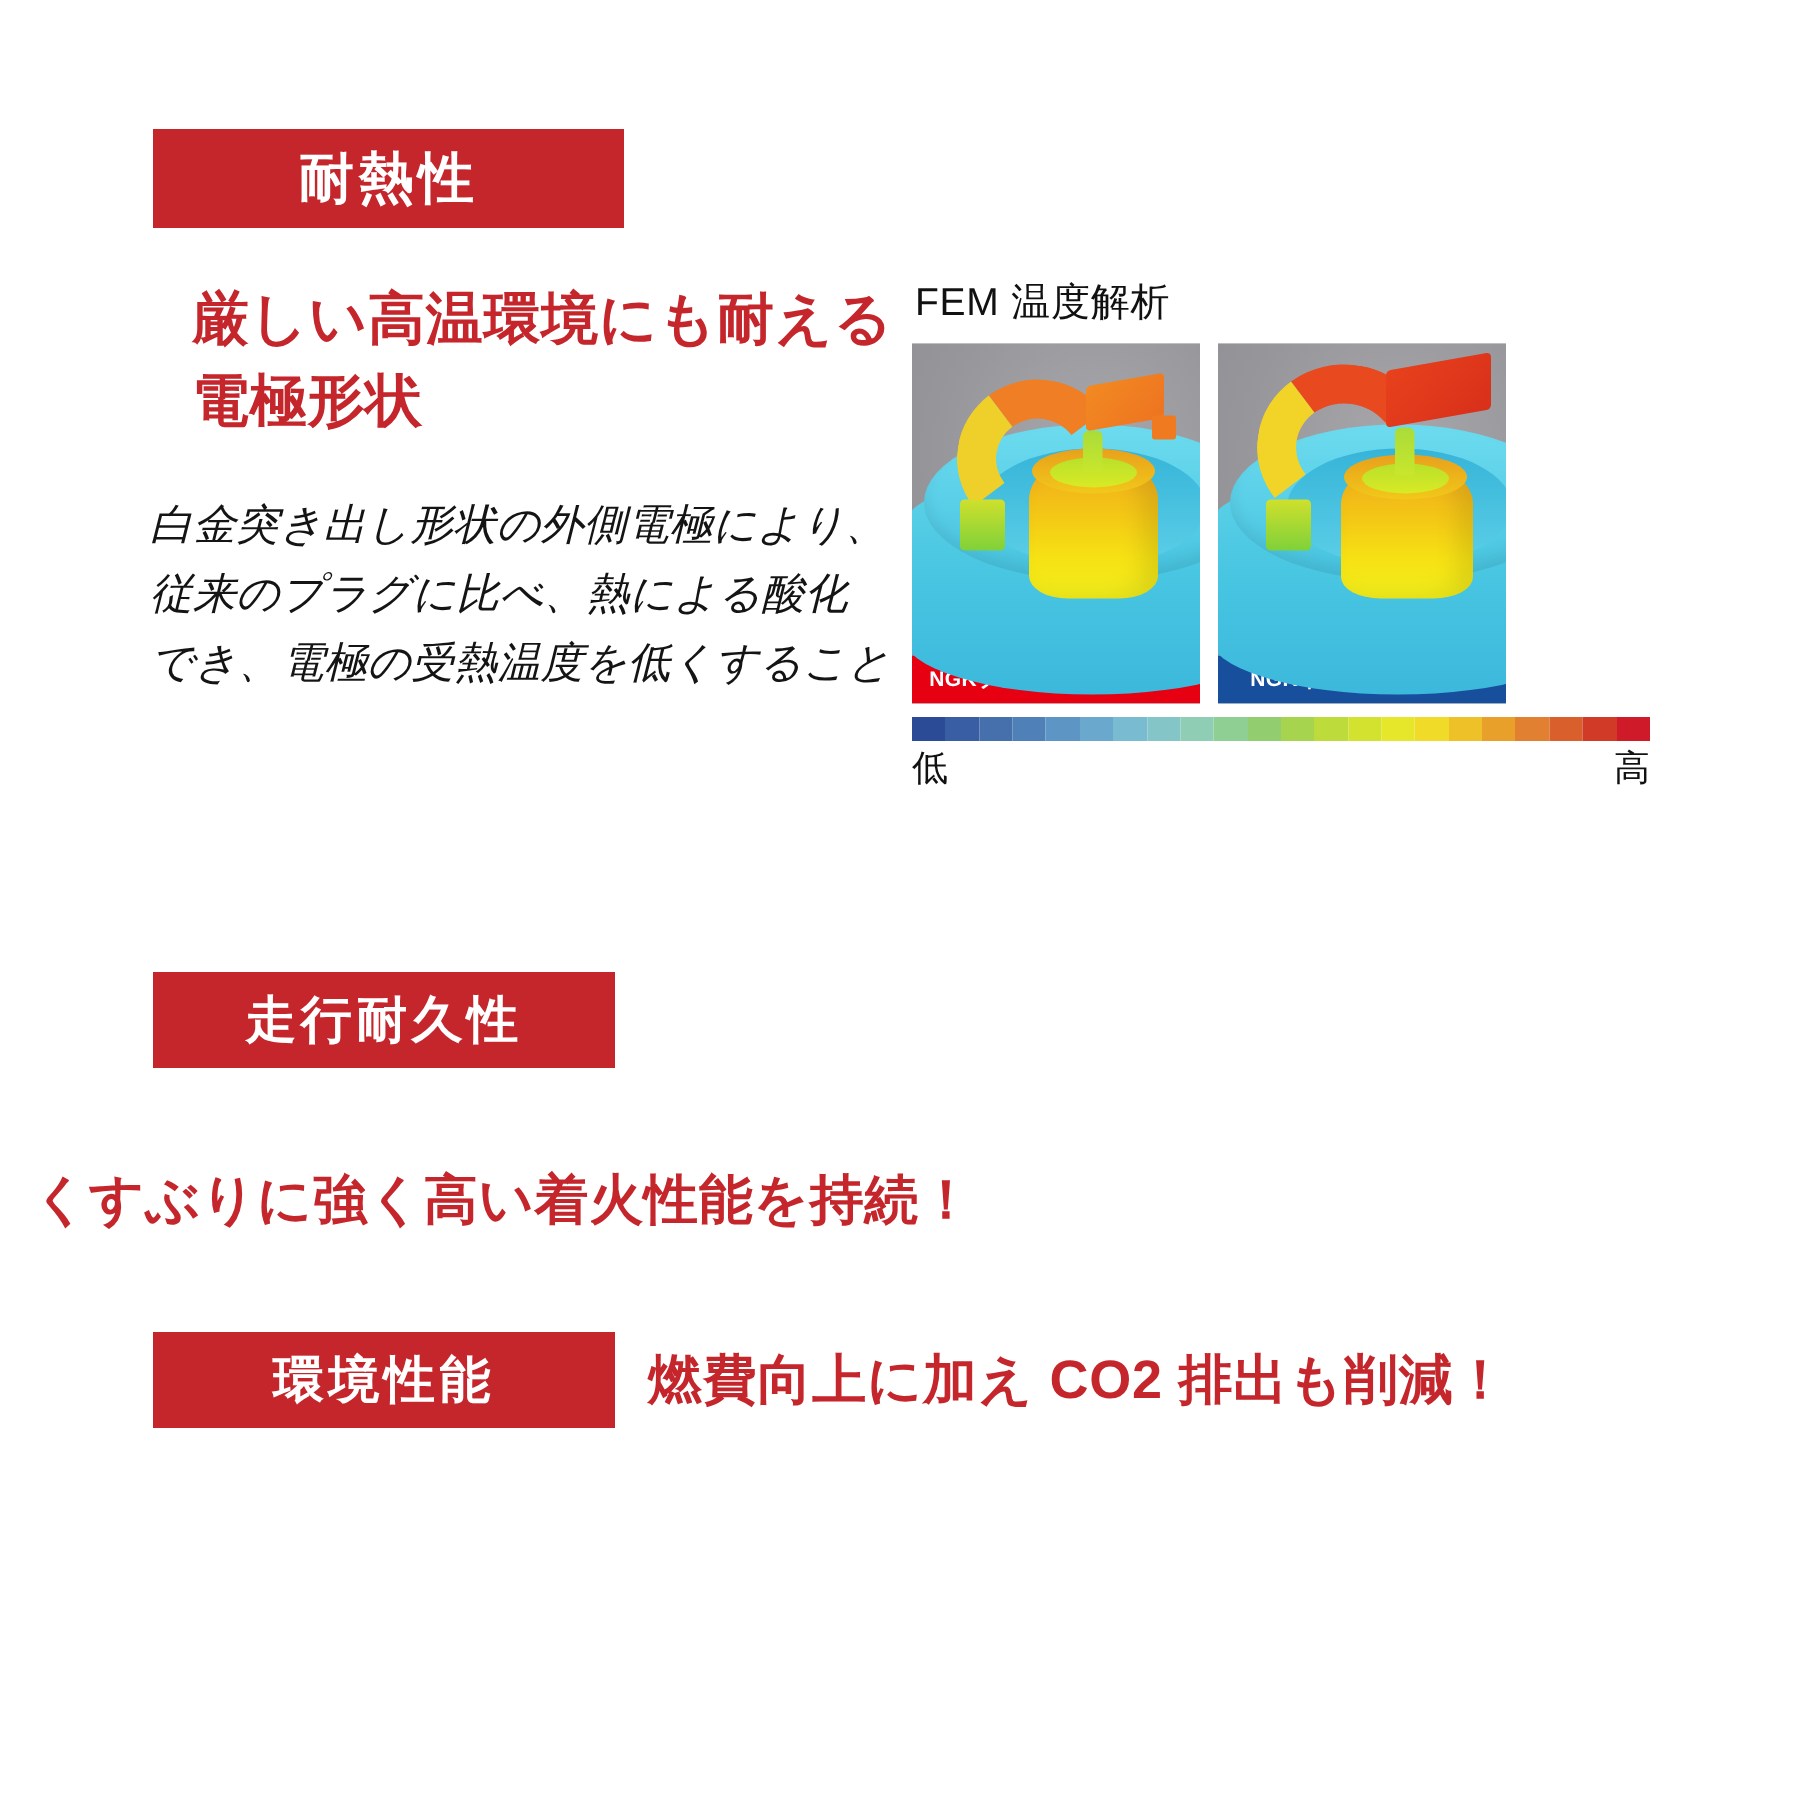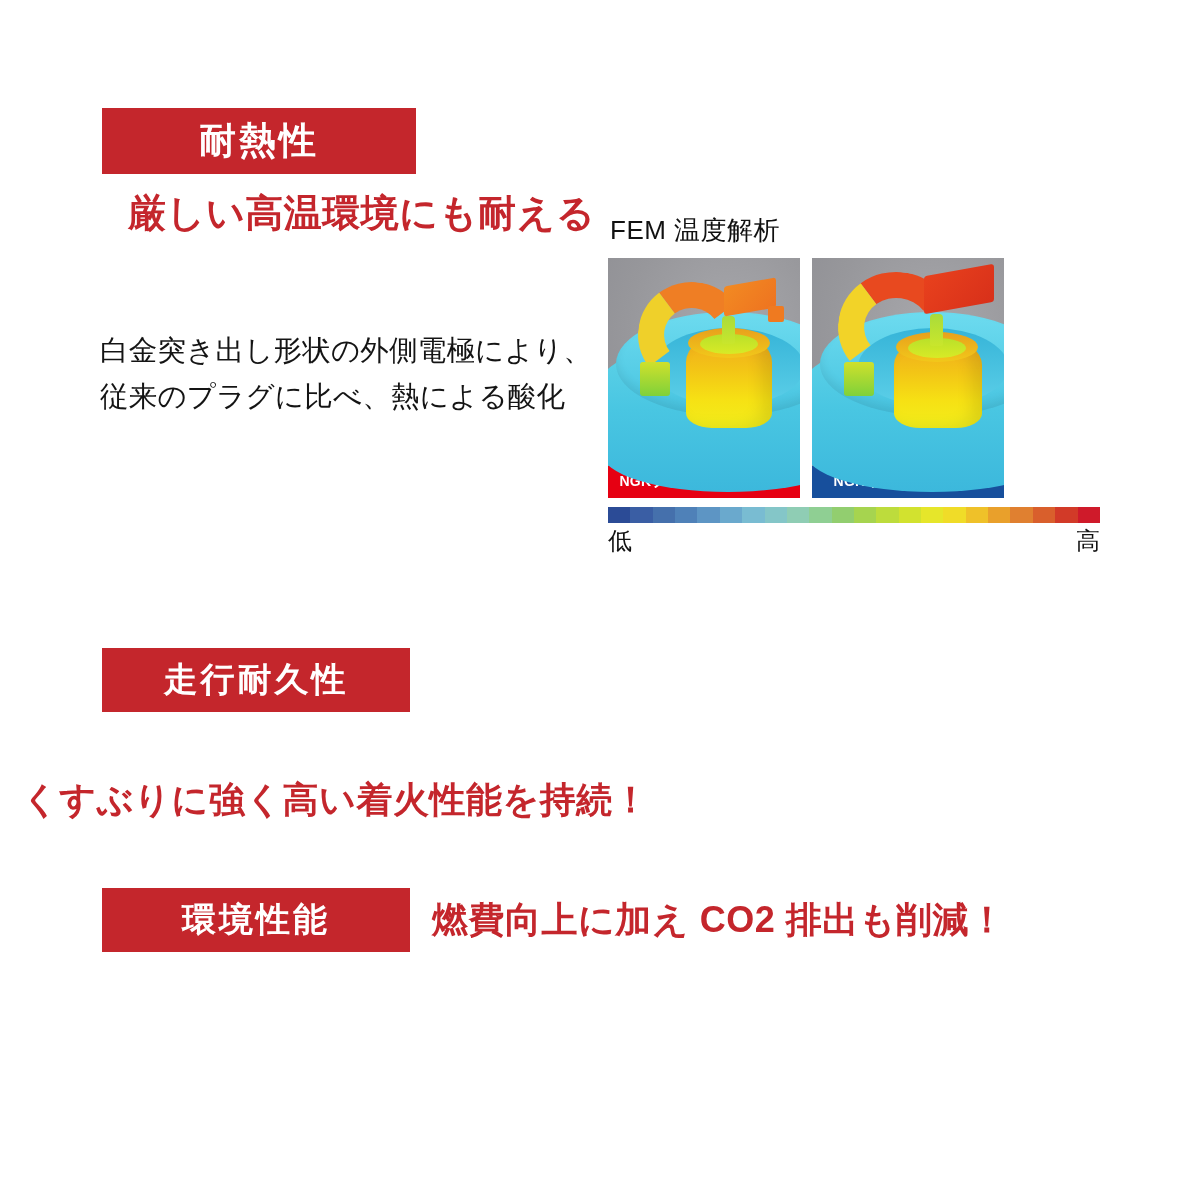--- a/index.html
+++ b/index.html
@@ -25,21 +25,21 @@
     display: flex;
     align-items: center;
     justify-content: center;
     font-weight: bold;
     letter-spacing: 3px;
     box-sizing: border-box;
   }
 
   .badge-top {
     position: absolute;
-    left: 102px; top: 108px;
+    left: 102px; top: 86px;
     width: 314px; height: 66px;
     font-size: 37px;
   }
 
   .headline {
     position: absolute;
     left: 99px; top: 186px;
     width: 500px;
     color: #c4262c;
     font-size: 38px;
@@ -52,24 +52,24 @@
 
   .bodytext {
     position: absolute;
     left: 100px; top: 327px;
     width: 490px;
     font-size: 28.5px;
     line-height: 1.62;
     color: #141414;
     letter-spacing: 0.2px;
   }
-  .bodytext div { white-space: nowrap; }
-
-  
-  .fem { position: absolute; left: 608px; top: 213px; width: 396px; }
+  .bodytext div { white-space: nowrap; font-style: italic; }
+
+  
+  .fem { position: absolute; left: 608px; top: 184px; width: 396px; }
   .fem-title {
     font-size: 26px;
     color: #111111;
     margin: 0 0 10px 2px;
     letter-spacing: 0.5px;
   }
   .fem-panels { display: flex; gap: 12px; }
   .panel {
     width: 240px;
     position: relative;
@@ -239,25 +239,27 @@
 </style>
 </head>
 <body>
 
 <div class="sec1">
 
   <div class="badge badge-top">耐熱性</div>
 
   <div class="headline">
     <div>厳しい高温環境にも耐える</div>
+    <div>電極形状</div>
   </div>
 
   <div class="bodytext">
     <div>白金突き出し形状の外側電極により、</div>
     <div>従来のプラグに比べ、熱による酸化</div>
+    <div>でき、電極の受熱温度を低くすること</div>
   </div>
 
   <div class="fem">
 
     <div class="fem-title">FEM 温度解析</div>
 
     <div class="fem-panels">
 
       <div class="panel">
         <div class="panel-img rx">

